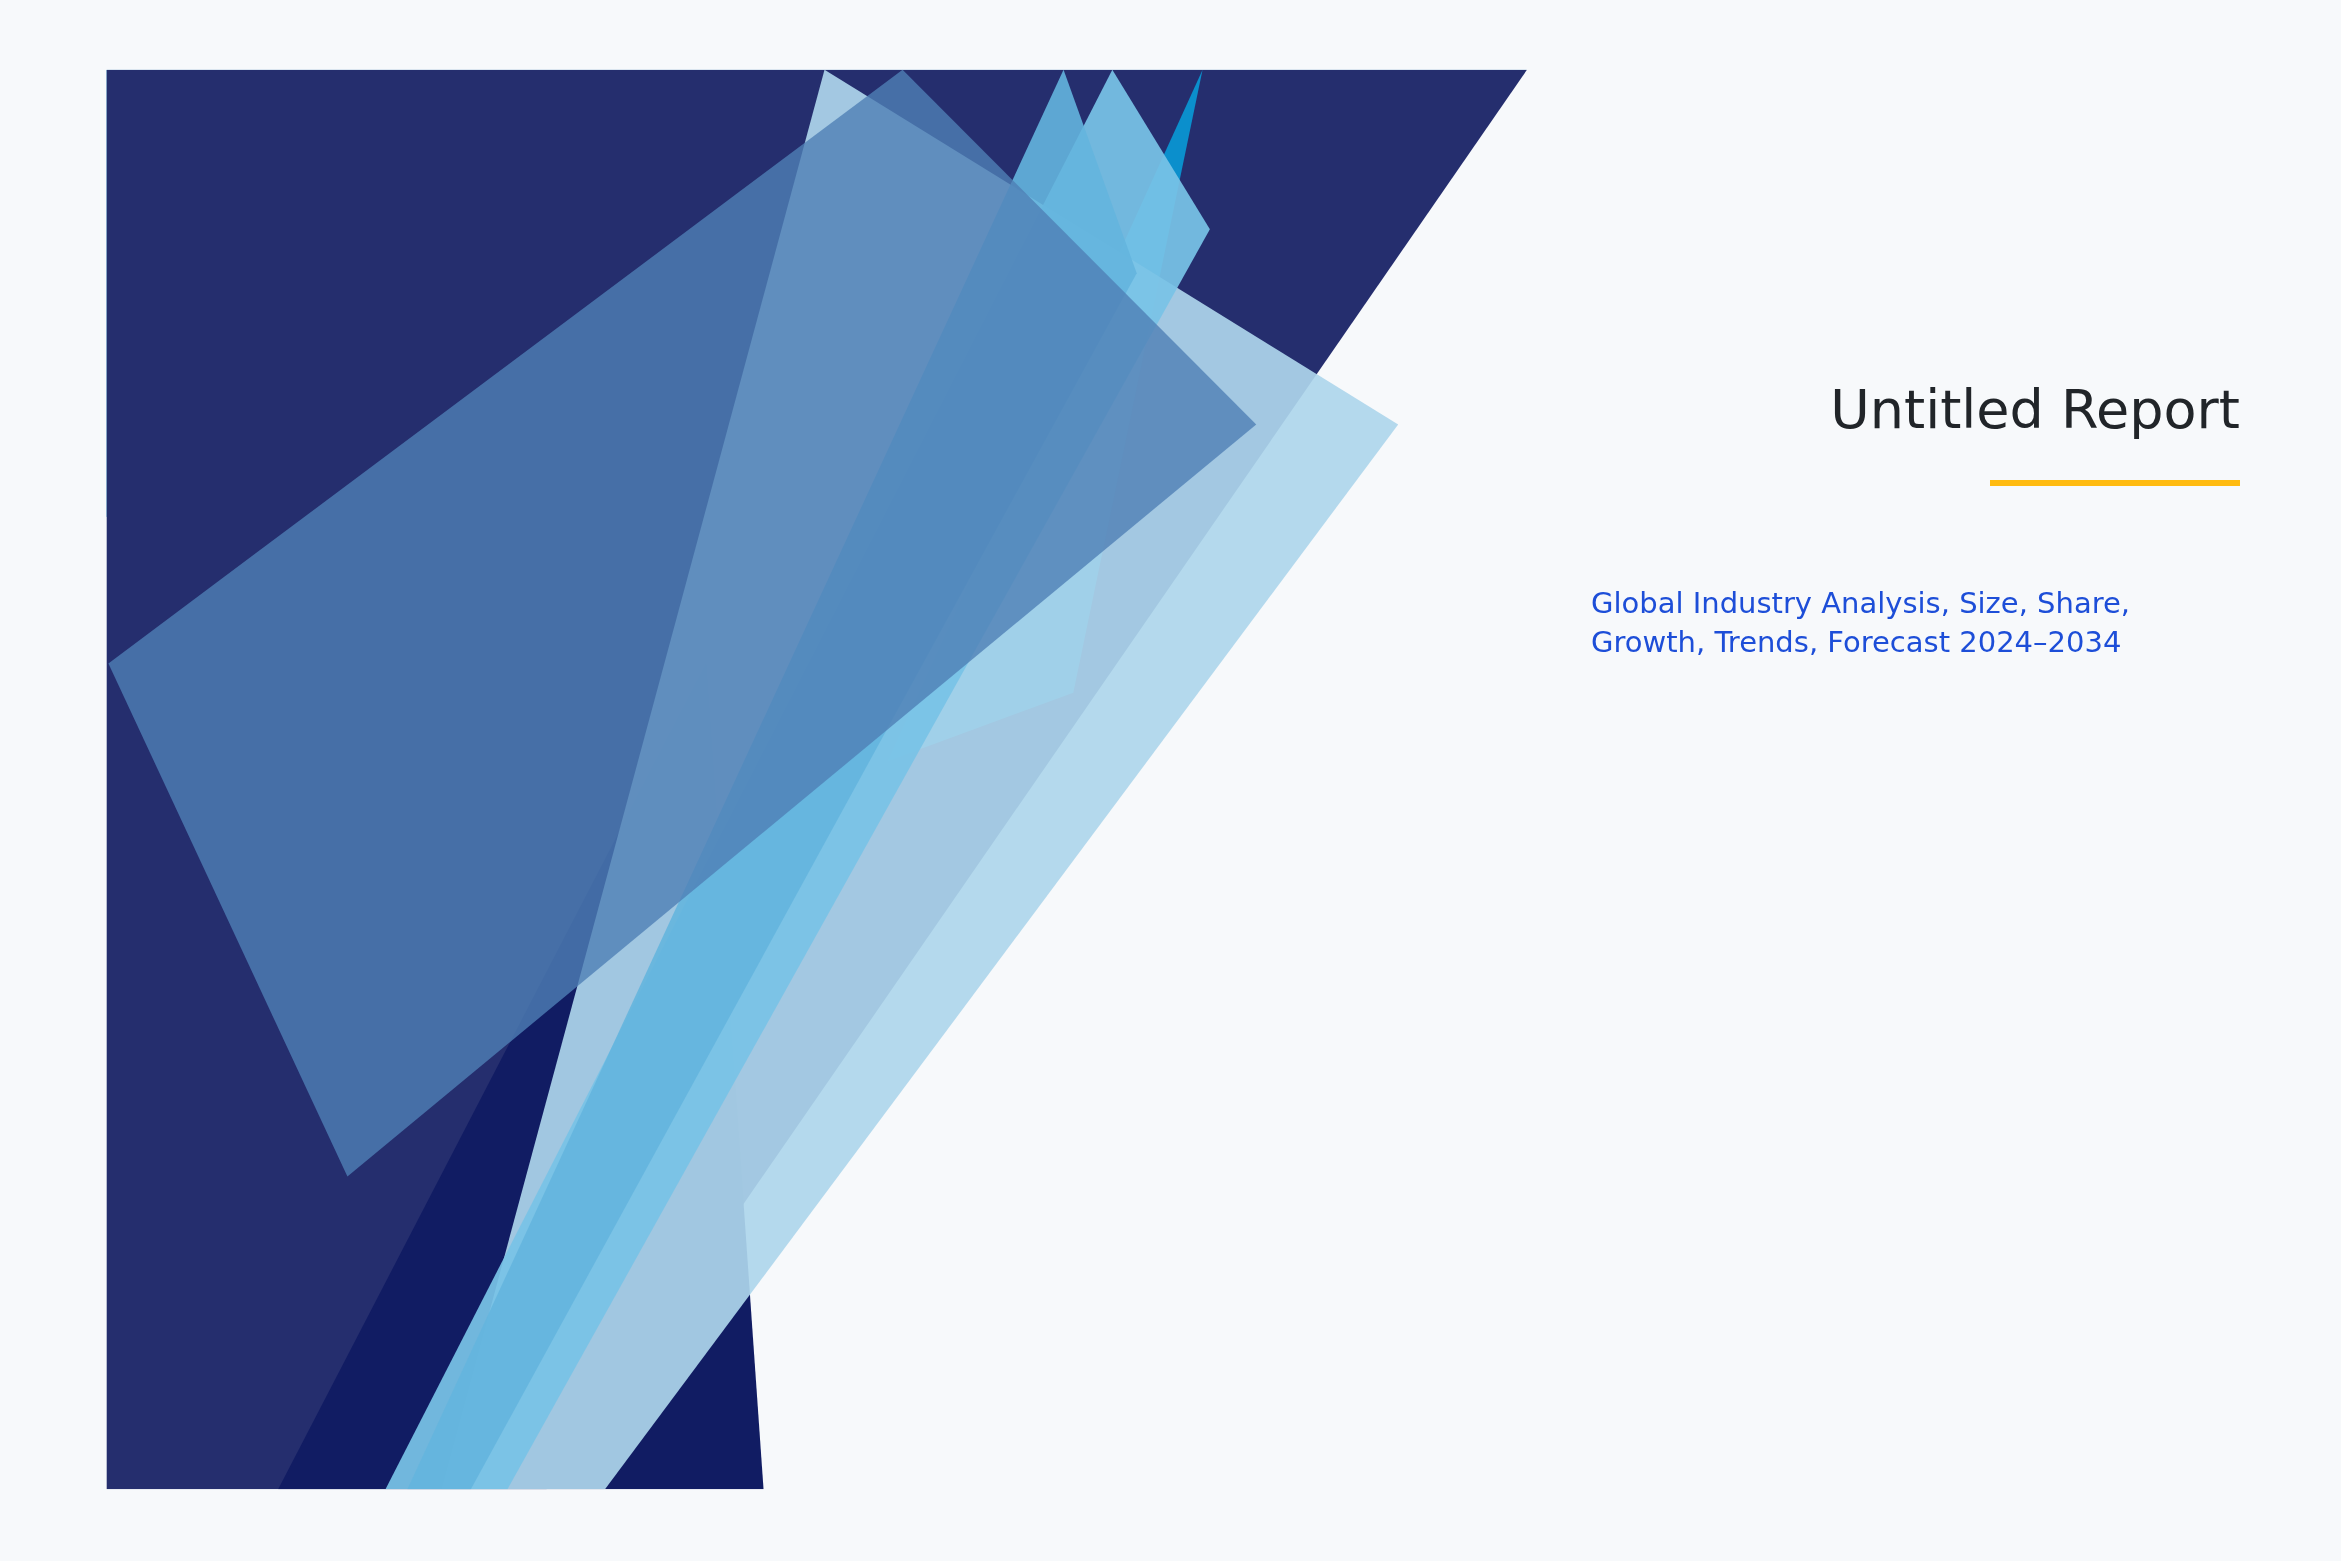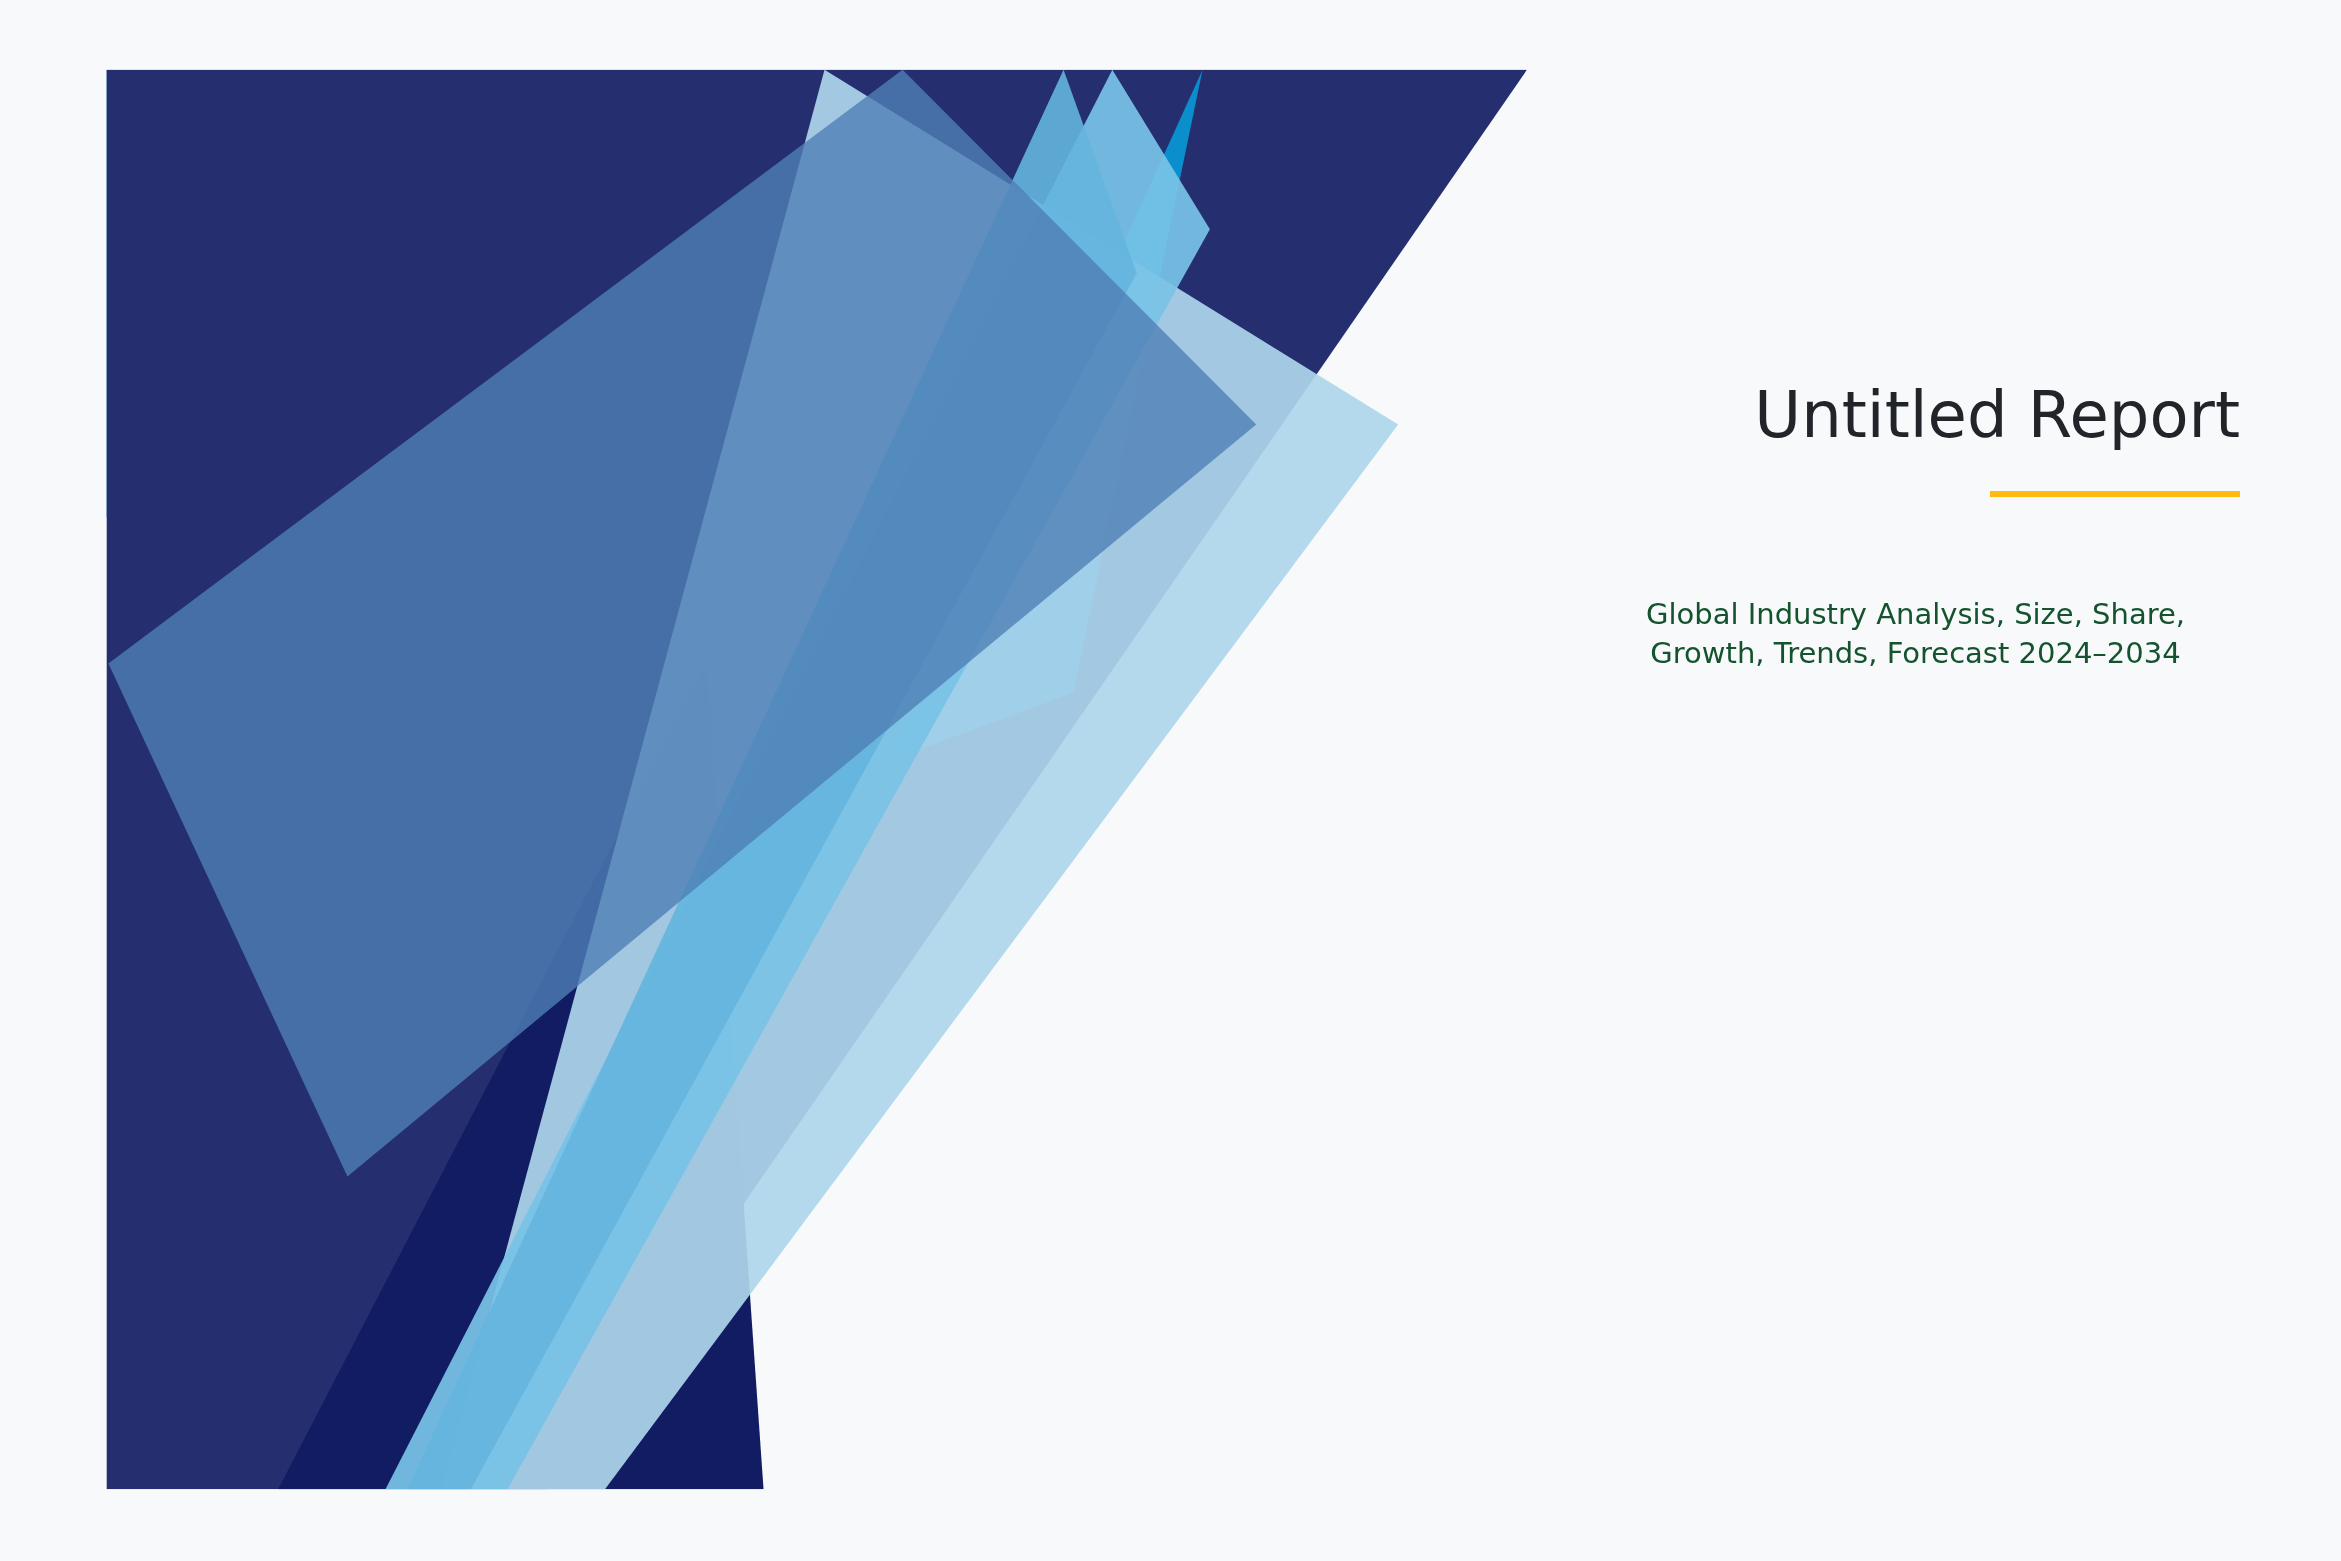--- a/index.html
+++ b/index.html
@@ -36,21 +36,21 @@
   .title-block {
     position: absolute;
     left: 1591px;
     top: 381px;
     width: 649px;
     text-align: right;
   }
   .report-title {
     font-family: "DejaVu Sans", sans-serif;
     font-weight: 400;
-    font-size: 64px;
+    font-size: 54px;
     line-height: 1.08;
     letter-spacing: 0px;
     color: #212529;
     margin: 0;
     white-space: nowrap;
   }
   .accent-rule {
     margin: 0;
     margin-left: auto;
     margin-top: 41px;
@@ -59,22 +59,22 @@
     background: #ffbb10;
     border: 0;
   }
   .report-subtitle {
     margin: 0;
     margin-top: 98px;
     font-family: "DejaVu Sans", sans-serif;
     font-weight: 400;
     font-size: 29px;
     line-height: 1.34;
-    color: #14532d;
-    text-align: center;
+    color: #1d4ed8;
+    text-align: left;
   }
 </style>
 </head>
 <body>
 
 <div class="cover">
 
   <div class="artwork">
     <svg viewBox="0 0 3300 3200" xmlns="http://www.w3.org/2000/svg">
       <defs>

